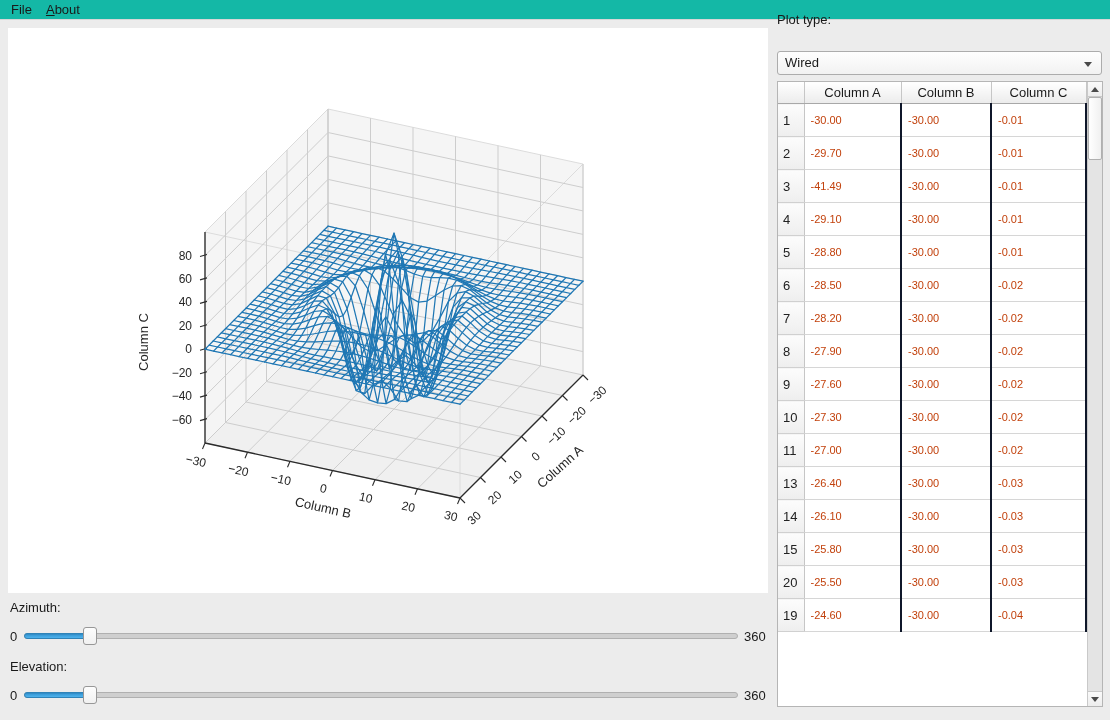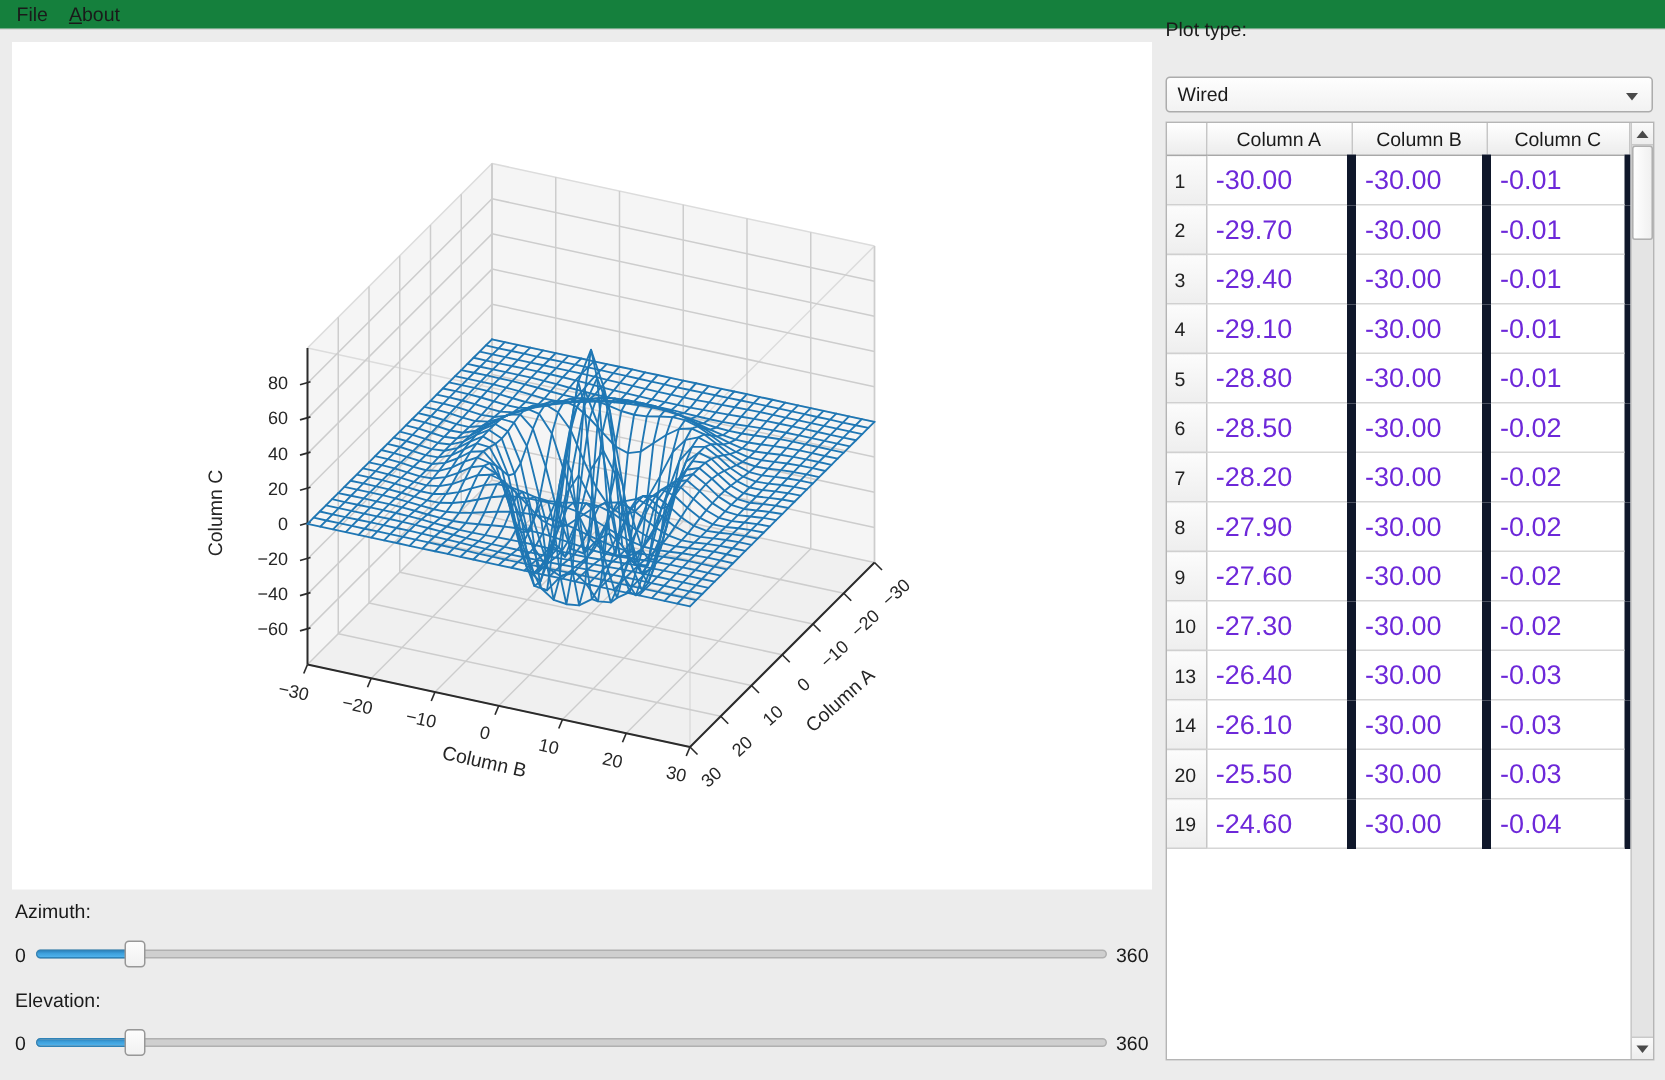--- a/index.html
+++ b/index.html
@@ -1,19 +1,19 @@
 <!DOCTYPE html>
 <html><head>
 <meta charset="utf-8">
 <style>
   html,body{margin:0;padding:0;}
   body{width:1110px;height:720px;position:relative;background:#ececec;
        font-family:"Liberation Sans","DejaVu Sans",sans-serif;font-size:13px;color:#1a1a1a;
        overflow:hidden;}
-  .menubar{position:absolute;left:0;top:0;width:1110px;height:20px;background:#15803d;
+  .menubar{position:absolute;left:0;top:0;width:1110px;height:20px;background:#14b8a6;
            border-bottom:1px solid #d7d7d7;display:flex;align-items:center;padding-left:4px;box-sizing:border-box;}
   .menu-item{padding:1px 7px;cursor:default;}
   .menu-item u{text-decoration:underline;}
   .figure{position:absolute;left:8px;top:28px;width:760px;height:565px;background:#ffffff;}
   .figure svg{display:block;}
   .ctrl-label{position:absolute;left:10px;}
   .side-label{position:absolute;}
   .slider{position:absolute;left:24px;width:714px;height:18px;}
   .groove{position:absolute;left:0;top:6px;width:714px;height:6px;background:#cfcfcf;
           border:1px solid #b0b0b0;border-radius:3px;box-sizing:border-box;}
@@ -24,22 +24,22 @@
   .combo{position:absolute;left:777px;top:51px;width:325px;height:24px;background:linear-gradient(#fefefe,#f2f2f2);
          border:1px solid #acacac;border-radius:3px;box-sizing:border-box;line-height:22px;padding-left:7px;}
   .combo-arrow{position:absolute;right:9px;top:10px;width:0;height:0;
                border-left:4px solid transparent;border-right:4px solid transparent;border-top:5px solid #4a4a4a;}
   .table-frame{position:absolute;left:777px;top:81px;width:326px;height:626px;background:#ffffff;
                border:1px solid #b5b5b5;box-sizing:border-box;overflow:hidden;}
   table.grid{border-collapse:collapse;table-layout:fixed;width:308px;}
   table.grid th,table.grid td{font-weight:normal;overflow:hidden;white-space:nowrap;}
   table.grid thead th{height:19px;background:linear-gradient(#ffffff,#ececec);
       border-right:1px solid #c6c6c6;border-bottom:1px solid #a8a8a8;text-align:center;font-size:13px;}
-  table.grid td{height:30px;border-right:6px solid #0f172a;border-bottom:1px solid #d6d6d6;
-      padding:0 0 0 6px;font-size:18px;color:#6d28d9;background:#fff;}
+  table.grid td{height:30px;border-right:2px solid #0f172a;border-bottom:1px solid #d6d6d6;
+      padding:0 0 0 6px;font-size:11px;color:#c2410c;background:#fff;}
   table.grid th.rownum{background:linear-gradient(#fcfcfc,#eeeeee);border-right:1px solid #c6c6c6;
       border-bottom:1px solid #d0d0d0;text-align:left;padding-left:5px;font-size:13px;color:#222;height:30px;}
   .vscroll{position:absolute;top:0;right:0;width:15px;height:624px;background:#e4e4e4;border-left:1px solid #c9c9c9;box-sizing:border-box;}
   .sb-btn{position:absolute;left:0;width:14px;height:15px;background:linear-gradient(#fafafa,#ededed);
           border-bottom:1px solid #c9c9c9;box-sizing:border-box;}
   .sb-btn.down{bottom:0;border-top:1px solid #c9c9c9;border-bottom:none;}
   .arr-up{position:absolute;left:3px;top:5px;width:0;height:0;border-left:4px solid transparent;
           border-right:4px solid transparent;border-bottom:5px solid #4a4a4a;}
   .arr-down{position:absolute;left:3px;top:5px;width:0;height:0;border-left:4px solid transparent;
           border-right:4px solid transparent;border-top:5px solid #4a4a4a;}
@@ -278,21 +278,21 @@
           <td>-0.01</td>
         </tr>
         <tr>
           <th class="rownum">2</th>
           <td>-29.70</td>
           <td>-30.00</td>
           <td>-0.01</td>
         </tr>
         <tr>
           <th class="rownum">3</th>
-          <td>-29.40</td>
+          <td>-41.49</td>
           <td>-30.00</td>
           <td>-0.01</td>
         </tr>
         <tr>
           <th class="rownum">4</th>
           <td>-29.10</td>
           <td>-30.00</td>
           <td>-0.01</td>
         </tr>
         <tr>
@@ -325,28 +325,40 @@
           <td>-30.00</td>
           <td>-0.02</td>
         </tr>
         <tr>
           <th class="rownum">10</th>
           <td>-27.30</td>
           <td>-30.00</td>
           <td>-0.02</td>
         </tr>
         <tr>
+          <th class="rownum">11</th>
+          <td>-27.00</td>
+          <td>-30.00</td>
+          <td>-0.02</td>
+        </tr>
+        <tr>
           <th class="rownum">13</th>
           <td>-26.40</td>
           <td>-30.00</td>
           <td>-0.03</td>
         </tr>
         <tr>
           <th class="rownum">14</th>
           <td>-26.10</td>
+          <td>-30.00</td>
+          <td>-0.03</td>
+        </tr>
+        <tr>
+          <th class="rownum">15</th>
+          <td>-25.80</td>
           <td>-30.00</td>
           <td>-0.03</td>
         </tr>
         <tr>
           <th class="rownum">20</th>
           <td>-25.50</td>
           <td>-30.00</td>
           <td>-0.03</td>
         </tr>
         <tr>

